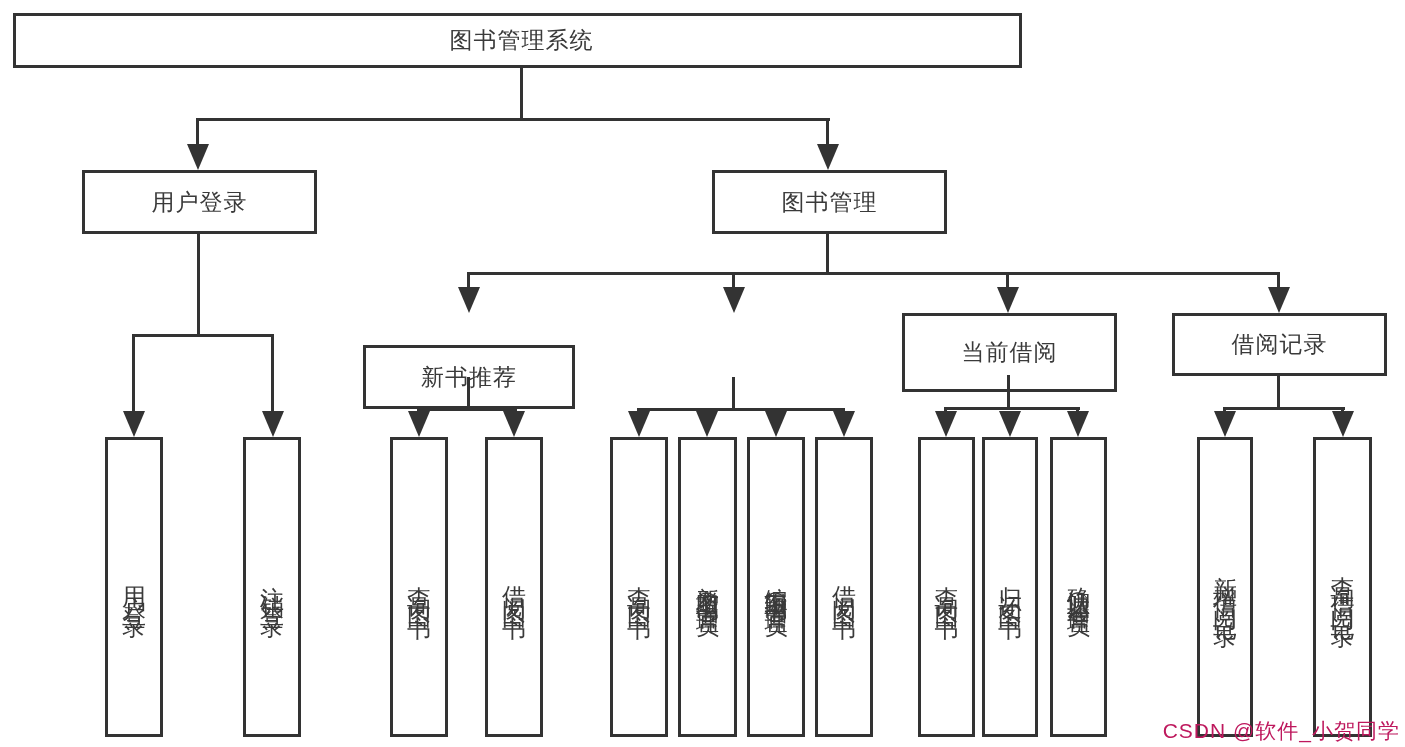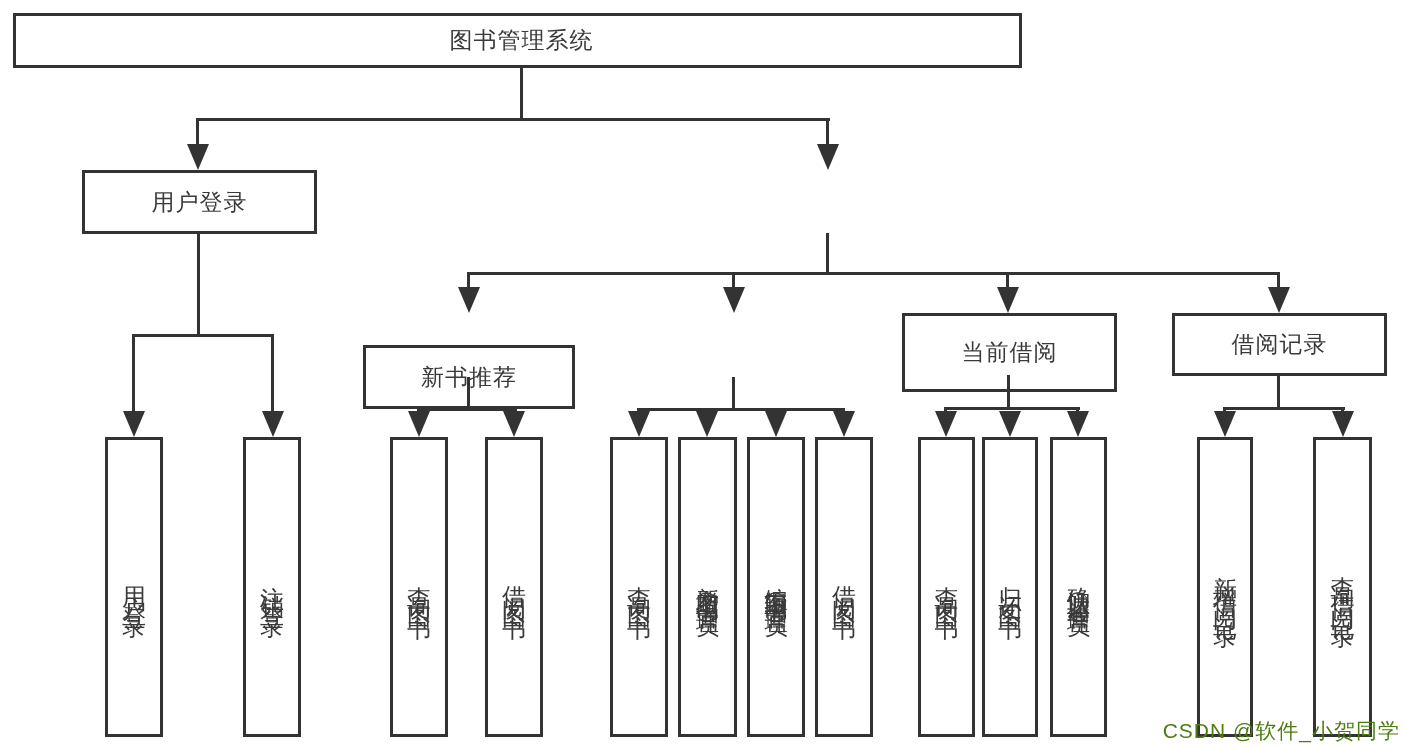--- a/index.html
+++ b/index.html
@@ -33,39 +33,40 @@
   .vl { position:absolute; width:3px;  background:#333333; }
   
   .arr {
     position:absolute; width:0; height:0;
     border-left:11px solid transparent;
     border-right:11px solid transparent;
     border-top:26px solid #333333;
   }
   #watermark {
     position:absolute; right:5px; bottom:2px;
-    font-size:21px; color:#4d7c0f; letter-spacing:1px;
+    font-size:21px; color:#be185d; letter-spacing:1px;
     white-space:nowrap;
   }
 </style>
 </head>
 <body>
 
 <div id="canvas">
 
   <div class="hbox" style="left:13px; top:13px; width:1009px; height:55px;padding-left:8px;">图书管理系统</div>
 
   <div class="vl" style="left:520px; top:68px;  height:52px;"></div>
   <div class="hl" style="left:197px; top:118px; width:633px;"></div>
   <div class="vl" style="left:196px; top:118px; height:32px;"></div>
   <div class="vl" style="left:826px; top:118px; height:32px;"></div>
   <div class="arr" style="left:187px; top:144px;"></div>
   <div class="arr" style="left:817px; top:144px;"></div>
 
   <div class="hbox" style="left:82px;  top:170px; width:235px; height:64px;">用户登录</div>
+  <div class="hbox" style="left:712px; top:170px; width:235px; height:64px;">图书管理</div>
 
   <div class="vl" style="left:197px; top:234px; height:102px;"></div>
   <div class="hl" style="left:132px; top:334px; width:142px;"></div>
   <div class="vl" style="left:132px; top:334px; height:82px;"></div>
   <div class="vl" style="left:271px; top:334px; height:82px;"></div>
   <div class="arr" style="left:123px; top:411px;"></div>
   <div class="arr" style="left:262px; top:411px;"></div>
 
   <div class="vl" style="left:826px;  top:233px; height:42px;"></div>
   <div class="hl" style="left:467px;  top:272px; width:813px;"></div>

